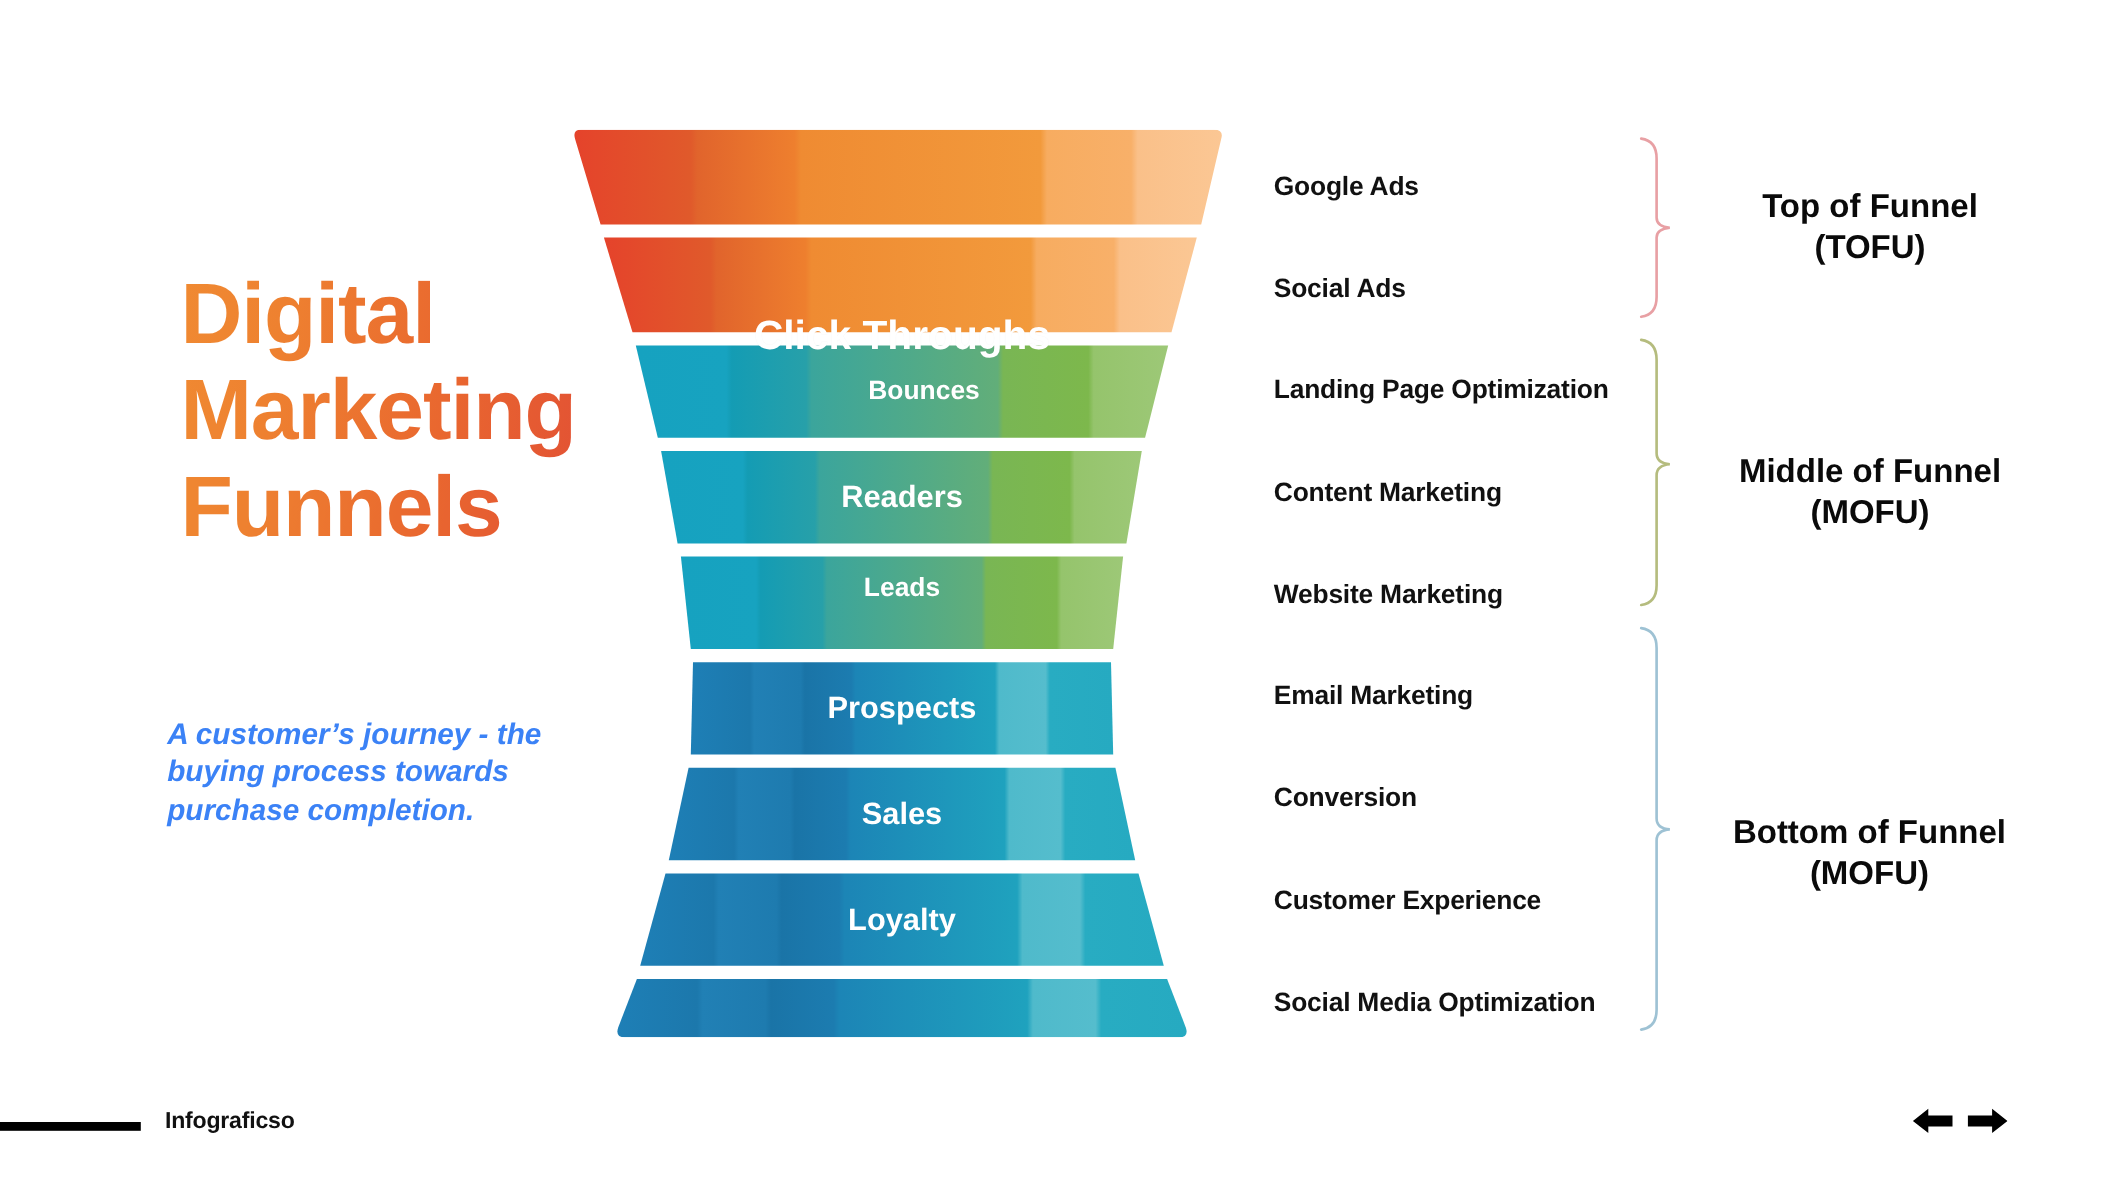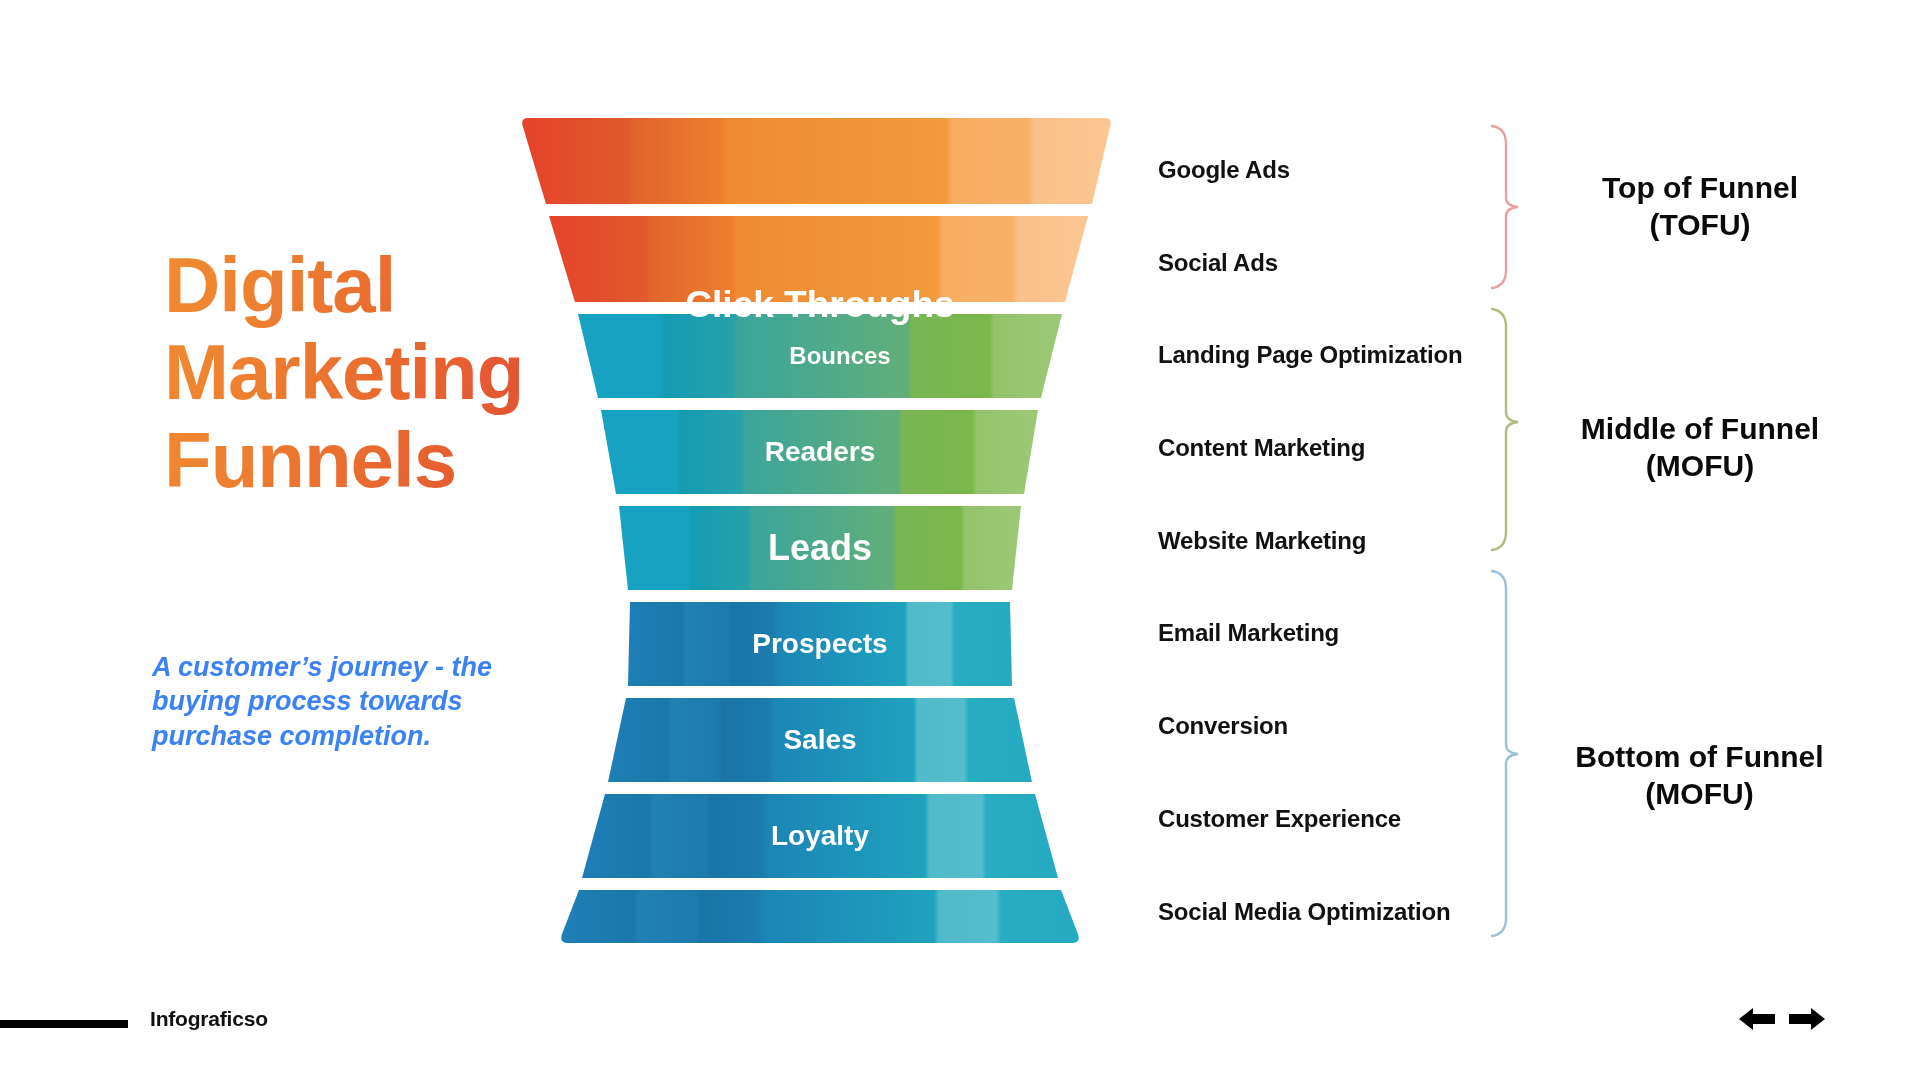--- a/index.html
+++ b/index.html
@@ -188,21 +188,21 @@
 
     <path d="M 110 484 L 108 568 L 492 568 L 490 484 Z" fill="url(#gBofu)"></path>
     <path d="M 106 580 L 88 664 L 512 664 L 494 580 Z" fill="url(#gBofu)"></path>
     <path d="M 85 676 L 62 760 L 538 760 L 515 676 Z" fill="url(#gBofu)"></path>
     <path d="M 59 772 L 42 816 Q 39 825 48 825 L 552 825 Q 561 825 558 816 L 541 772 Z" fill="url(#gBofu)"></path>
   </svg>
 
   <div class="seg-label" style="left:300px; top:141px; font-size:37px;margin-top:46px;">Click Throughs</div>
   <div class="seg-label" style="left:300px; top:238px; font-size:24px;margin-left:20px;">Bounces</div>
   <div class="seg-label" style="left:300px; top:334px; font-size:28px;">Readers</div>
-  <div class="seg-label" style="left:300px; top:430px; font-size:36px;">Leads</div>
+  <div class="seg-label" style="left:300px; top:417px; font-size:24px;">Leads</div>
   <div class="seg-label" style="left:300px; top:526px; font-size:28px;">Prospects</div>
   <div class="seg-label" style="left:300px; top:622px; font-size:28px;">Sales</div>
   <div class="seg-label" style="left:300px; top:718px; font-size:28px;">Loyalty</div>
 </div>
 
 <div>
   <div class="channel-label" style="left:1158px; top:170px;">Google Ads</div>
   <div class="channel-label" style="left:1158px; top:263px;">Social Ads</div>
   <div class="channel-label" style="left:1158px; top:355px;">Landing Page Optimization</div>
   <div class="channel-label" style="left:1158px; top:448px;">Content Marketing</div>

